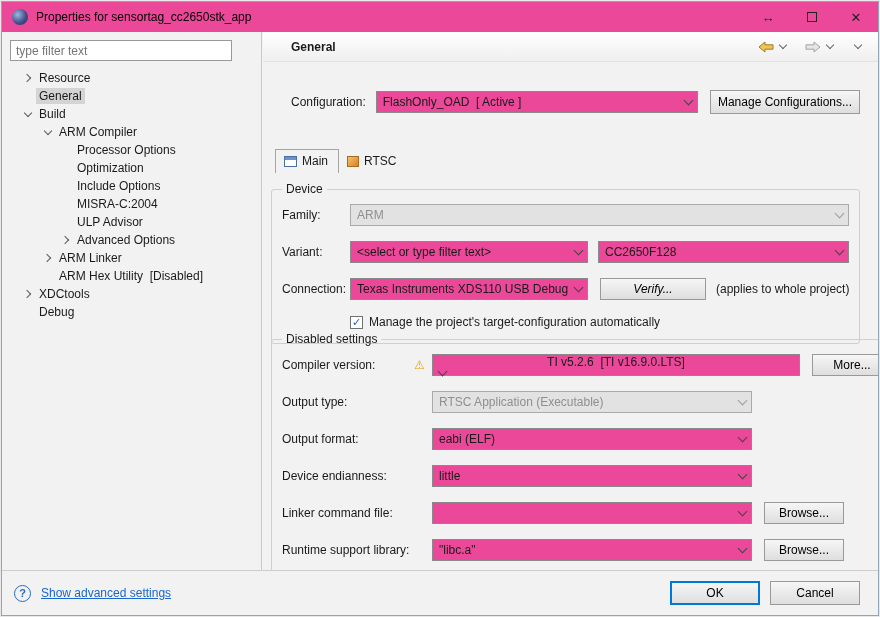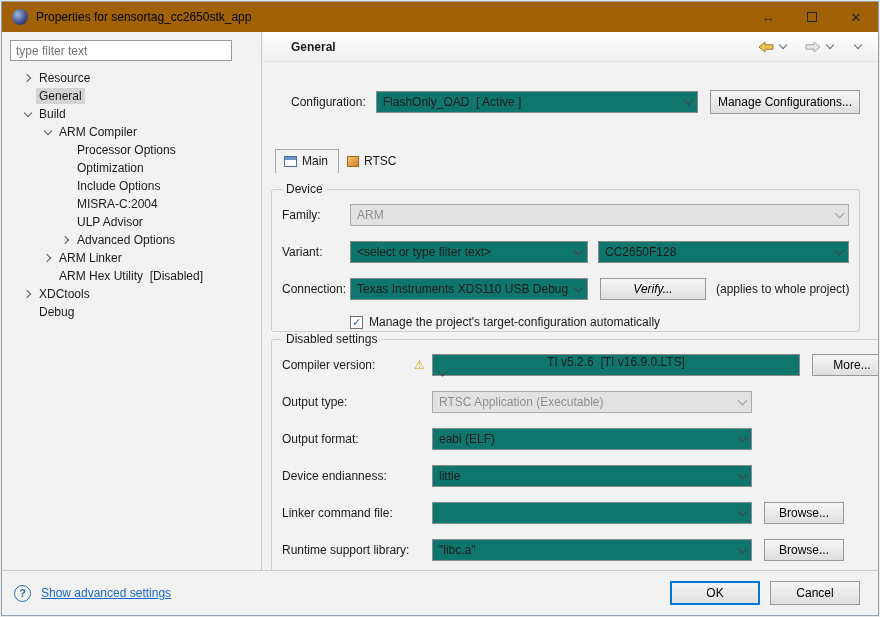--- a/index.html
+++ b/index.html
@@ -3,21 +3,21 @@
 <meta charset="utf-8">
 <style>
   * { box-sizing: border-box; }
   html,body { margin:0; padding:0; background:#e8e8e8; font-family:"Liberation Sans", sans-serif; }
   .window {
     position:relative; width:878px; height:615px; margin:1px;
     background:#f2f2f2; border:1px solid #95a4b0; font-size:12px; color:#1a1a1a;
     overflow:hidden;
   }
   
-  .titlebar { position:absolute; top:0; left:0; right:0; height:30px; background:#a16207;
+  .titlebar { position:absolute; top:0; left:0; right:0; height:30px; background:#ec4899;
     display:flex; align-items:center; padding-left:10px; }
   .app-icon { width:16px; height:16px; border-radius:50%;
     background: radial-gradient(circle at 35% 35%, #9db9dd, #45518e 55%, #23264f); margin-right:8px; flex:0 0 auto;}
   .title-text { flex:1; font-size:12px; color:#000; white-space:nowrap; overflow:hidden; }
   .tb-btn { width:44px; height:30px; display:flex; align-items:center; justify-content:center;
     font-size:13px; color:#222; }
   .maxbox { width:10px; height:10px; border:1px solid #222; display:inline-block; }
   
   .sidebar { position:absolute; top:30px; left:0; width:260px; bottom:45px;
     border-right:1px solid #c9c9c9; background:#f2f2f2; }
@@ -41,41 +41,41 @@
   .rheader .htitle { flex:1; font-weight:bold; font-size:12px; }
   .navicons { display:flex; align-items:center; gap:3px; }
   .caret { width:12px; height:12px; display:flex; align-items:center; justify-content:center; }
   .caret::before { content:""; width:5px; height:5px; border-right:1.3px solid #666;
     border-bottom:1.3px solid #666; transform:rotate(45deg); margin-top:-3px; }
   .nav-gap { width:10px; }
   
   .config-row { position:absolute; top:58px; left:28px; right:18px; display:flex; align-items:center; }
   .config-row .clabel { margin-right:10px; white-space:nowrap; }
   
-  .combo { display:flex; align-items:center; height:22px; background:#0f766e; border:1px solid #8a8a8a; }
+  .combo { display:flex; align-items:center; height:22px; background:#ec4899; border:1px solid #8a8a8a; }
   .combo .ctext { flex:1; padding:0 6px; white-space:pre; overflow:hidden; font-size:12px; }
   .combo .cbtn { width:18px; align-self:stretch; display:flex; align-items:center; justify-content:center; }
   .combo .cbtn::before { content:""; width:6px; height:6px; border-right:1.4px solid #444;
     border-bottom:1.4px solid #444; transform:rotate(45deg); margin-top:-3px; }
   .combo.disabled { background:#e2e2e2; border-color:#aaa; }
   .combo.disabled .ctext { color:#8f8f8f; }
   .combo.disabled .cbtn::before { border-color:#9c9c9c; }
   .btn { height:24px; padding:0 10px; background:linear-gradient(#f6f6f6,#dedede);
     border:1px solid #999; font-size:12px; font-family:"Liberation Sans",sans-serif;
     display:flex; align-items:center; justify-content:center; white-space:nowrap; }
   .btn.small { height:22px; }
   
   .tabs { position:absolute; top:117px; left:12px; display:flex; align-items:flex-end; }
   .tab { display:flex; align-items:center; gap:5px; padding:4px 10px 5px 8px; font-size:12px; }
   .tab.active { background:#f2f2f2; border:1px solid #a6a6a6; border-bottom:none; }
   .main-tab-icon { width:13px; height:11px; border:1px solid #4a6fa5; background:#fff; position:relative; }
   .main-tab-icon::before { content:""; position:absolute; top:0; left:0; right:0; height:3px; background:#6a93c8; }
   .rtsc-tab-icon { width:12px; height:11px; background:linear-gradient(135deg,#f4c46a,#d87f2a); border:1px solid #a66a20; }
   
-  fieldset { border:1px solid #cfcfcf; border-radius:3px; margin:0; padding:8px 10px 0 10px; }
+  fieldset { border:1px solid #cfcfcf; border-radius:3px; margin:0; padding:8px 10px 12px 10px; }
   legend { padding:0 4px; font-size:12px; }
   .fs-device { position:absolute; top:150px; left:8px; width:588px; }
   .fs-adv { position:absolute; top:300px; left:8px; width:588px; }
   .frow { display:flex; align-items:center; margin-bottom:15px; }
   .dlabel { width:68px; flex:0 0 auto; }
   .alabel { width:132px; flex:0 0 auto; }
   .warnslot { width:18px; flex:0 0 auto; display:flex; align-items:center; justify-content:flex-start; }
   .warn { color:#e3a000; font-size:12px; line-height:1; }
   .note { margin-left:10px; white-space:nowrap; }
   .checkbox-row { display:flex; align-items:center; margin-left:68px; margin-bottom:2px; }

